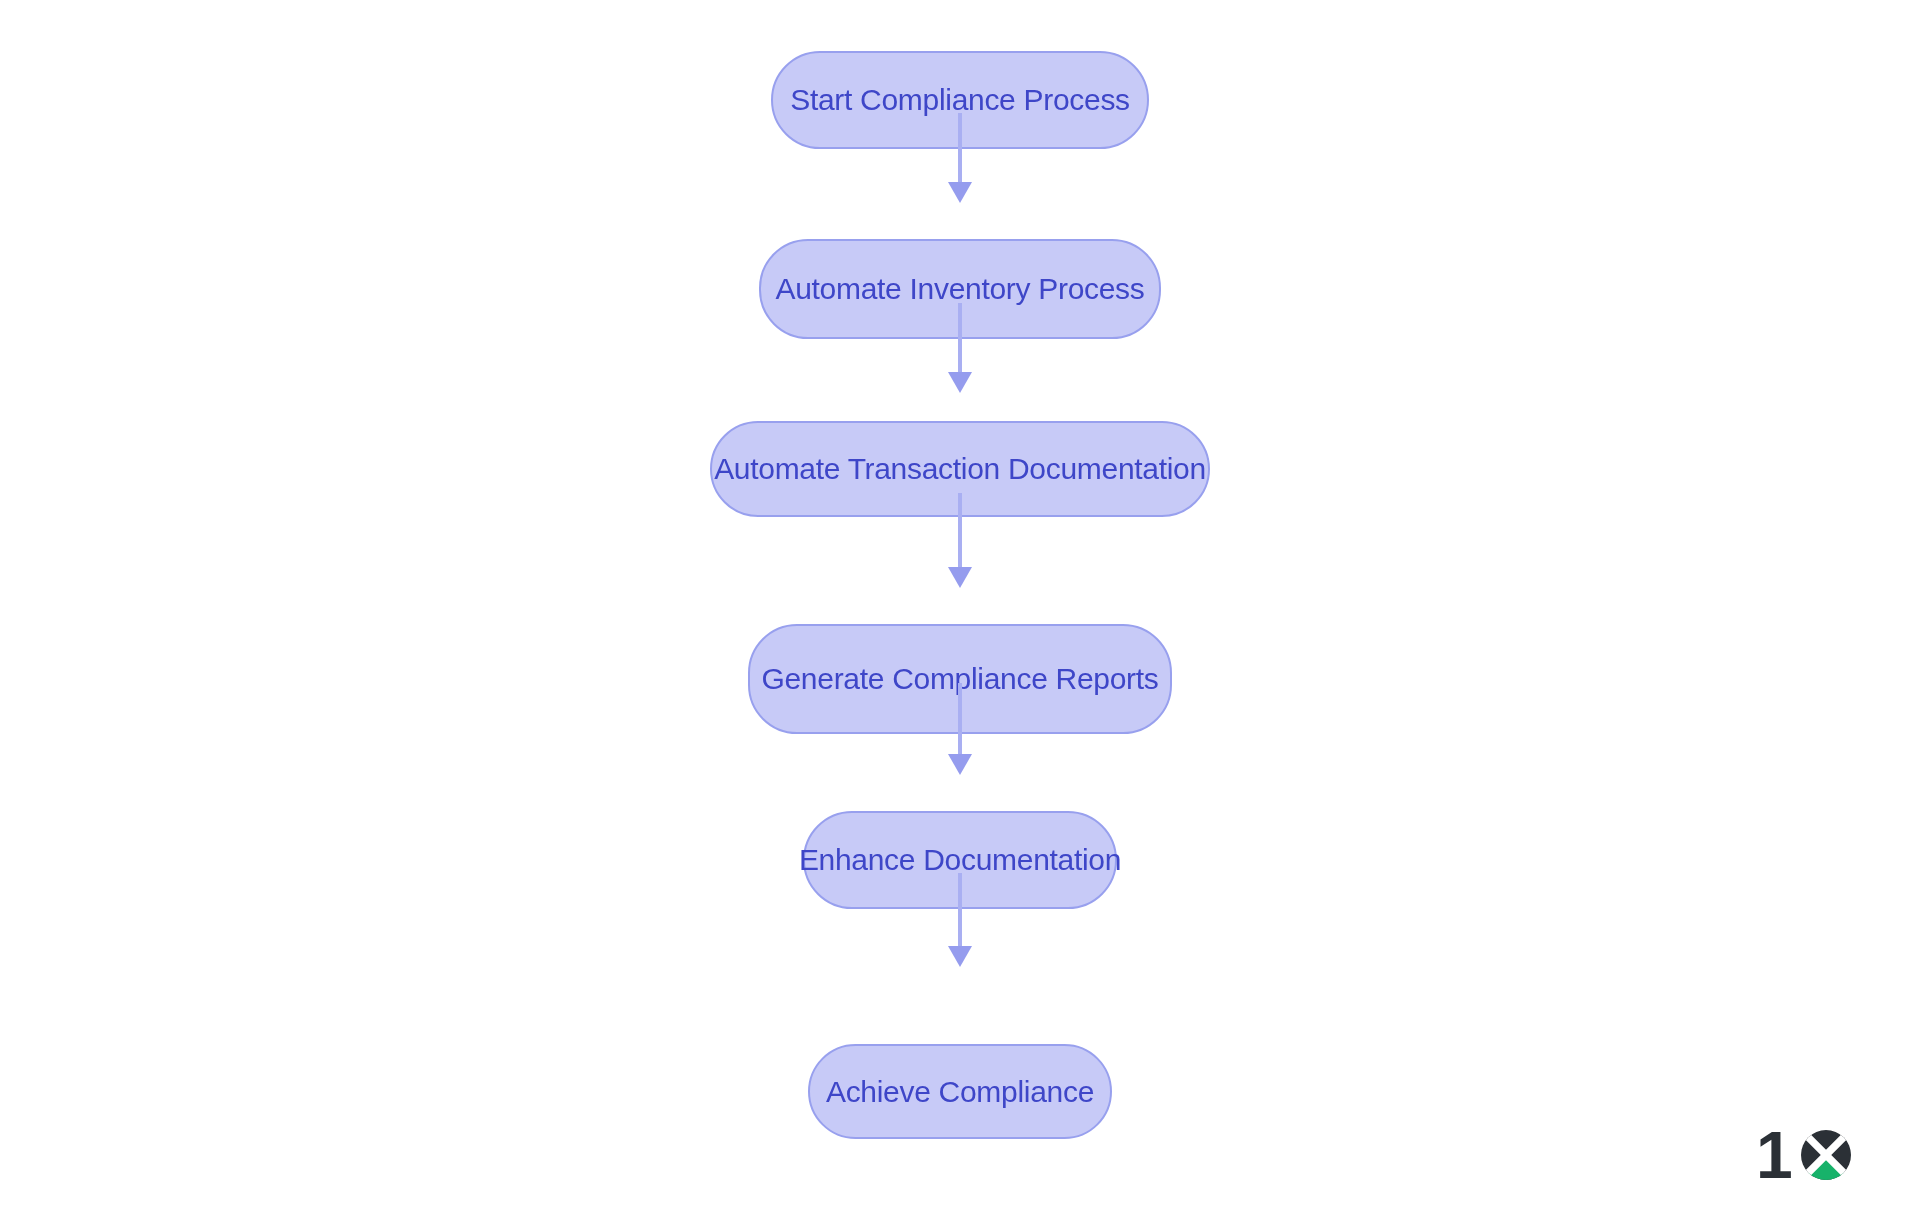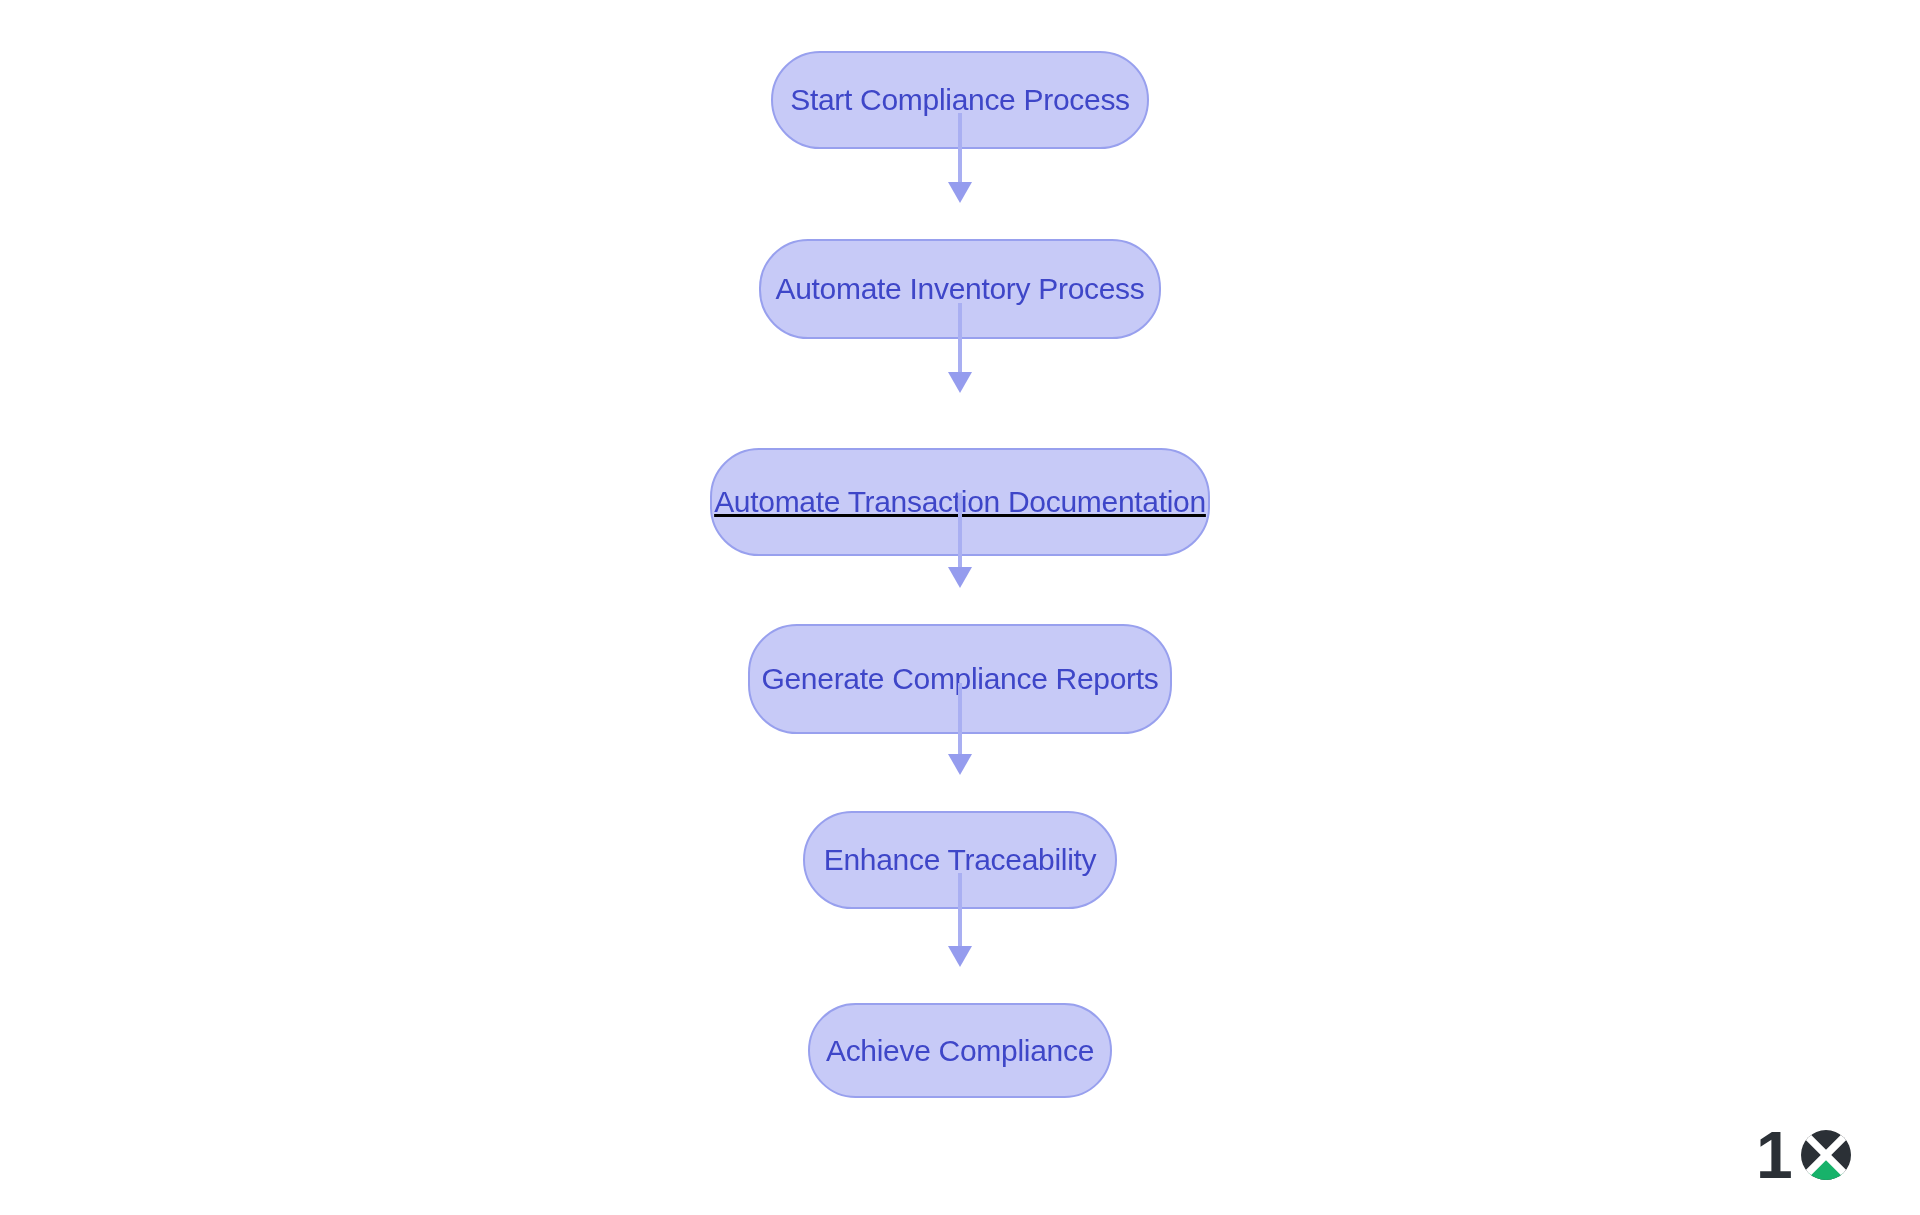--- a/index.html
+++ b/index.html
@@ -100,48 +100,48 @@
 
   <div class="node" style="left:759px; top:203px; width:402px; height:100px;">
     <span class="node-label">Automate Inventory Process</span>
   </div>
 
   <div class="arrow" style="top:303px; height:90px;">
     <div class="arrow-line"></div>
     <div class="arrow-head"></div>
   </div>
 
-  <div class="node" style="left:710px; top:412px; width:500px; height:108px;text-decoration:underline;">
+  <div class="node" style="left:710px; top:385px; width:500px; height:96px;">
     <span class="node-label">Automate Transaction Documentation</span>
   </div>
 
   <div class="arrow" style="top:493px; height:95px;">
     <div class="arrow-line"></div>
     <div class="arrow-head"></div>
   </div>
 
   <div class="node" style="left:748px; top:588px; width:424px; height:110px;">
     <span class="node-label">Generate Compliance Reports</span>
   </div>
 
   <div class="arrow" style="top:683px; height:92px;">
     <div class="arrow-line"></div>
     <div class="arrow-head"></div>
   </div>
 
   <div class="node" style="left:803px; top:775px; width:314px; height:98px;">
-    <span class="node-label">Enhance Traceability</span>
+    <span class="node-label">Enhance Documentation</span>
   </div>
 
   <div class="arrow" style="top:873px; height:94px;">
     <div class="arrow-line"></div>
     <div class="arrow-head"></div>
   </div>
 
-  <div class="node" style="left:808px; top:967px; width:304px; height:95px;">
+  <div class="node" style="left:808px; top:1008px; width:304px; height:95px;">
     <span class="node-label">Achieve Compliance</span>
   </div>
 
   <div class="logo">
     <span class="logo-one">1</span>
     <svg class="logo-mark" viewBox="0 0 54 54" xmlns="http://www.w3.org/2000/svg">
       <circle cx="27" cy="27" r="27" style="fill:var(--logo-dark)"></circle>
       <path d="M27 27 L7.91 46.09 A27 27 0 0 0 46.09 46.09 Z" style="fill:var(--logo-green)"></path>
       <g clip-path="url(#logoClip)">
         <line x1="0" y1="0" x2="54" y2="54" stroke="#ffffff" stroke-width="8"></line>

